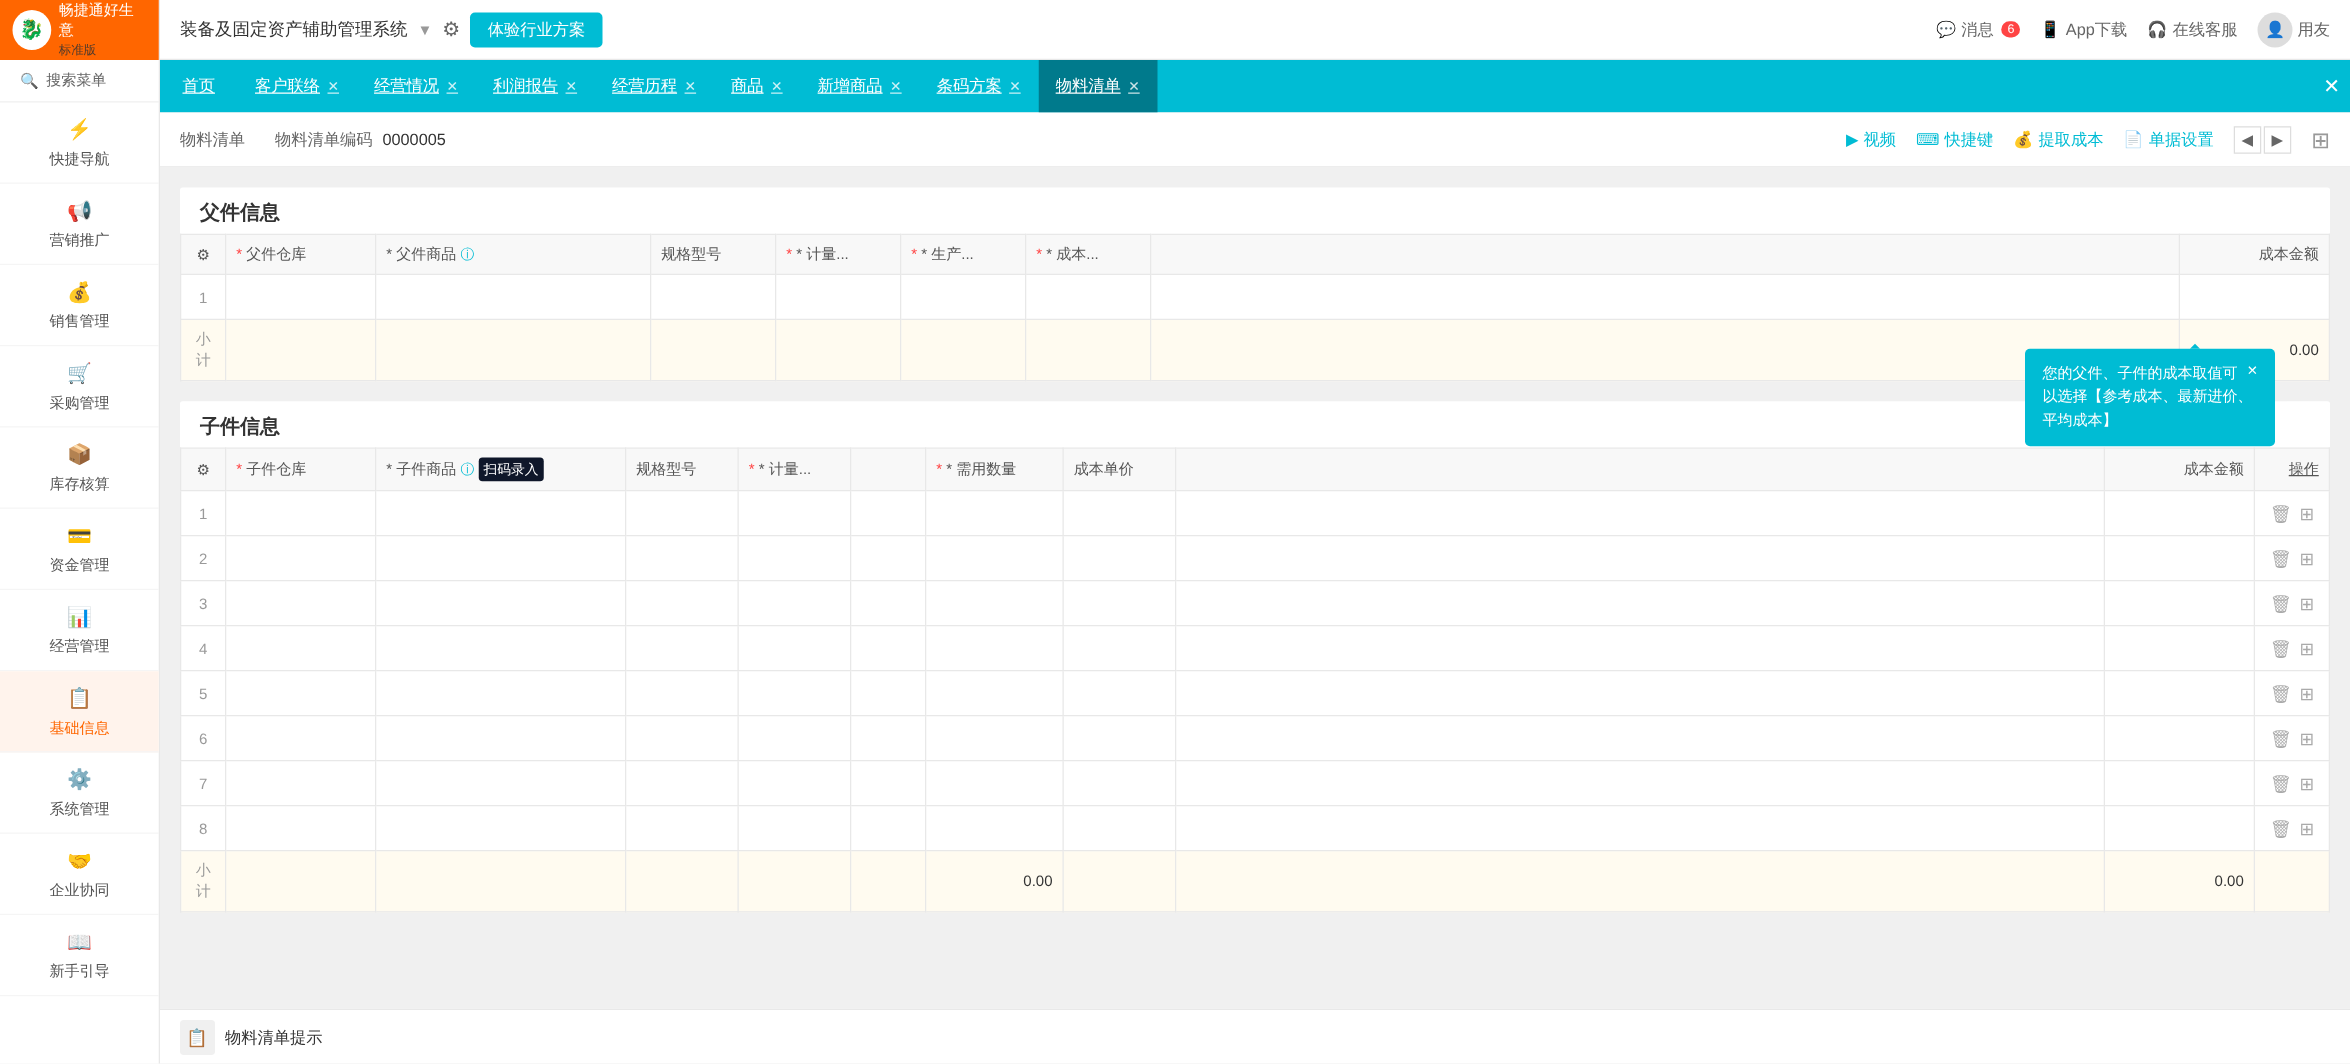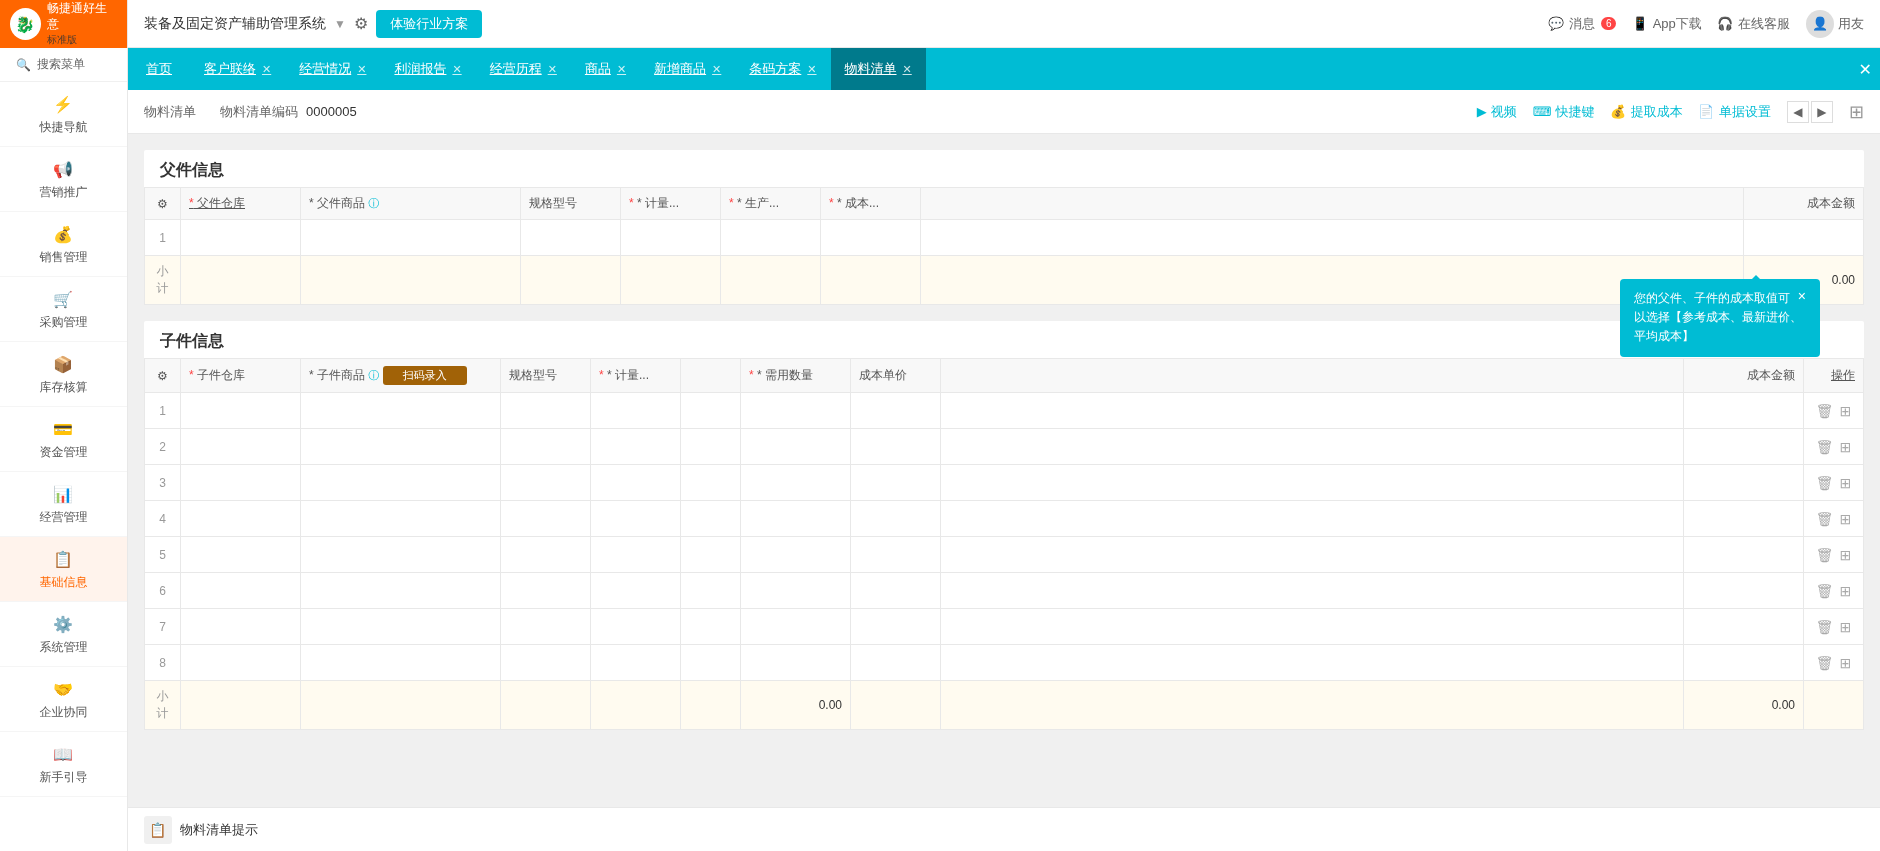--- a/index.html
+++ b/index.html
@@ -171,25 +171,25 @@
       width: 36px;
       padding: 0 8px;
     }
     .data-table .col-settings { width: 36px; text-align: center; }
     .required-star { color: #ff4444; }
     .action-icons { display: flex; gap: 6px; justify-content: center; align-items: center; }
     .action-icon { color: #aaa; font-size: 14px; cursor: pointer; }
 
     
     .scan-btn {
-      background: #a16207;
+      background: #0f172a;
       color: #fff;
       border: none;
       border-radius: 3px;
-      padding: 2px 20px;
+      padding: 2px 4px;
       font-size: 11px;
       cursor: pointer;
       white-space: nowrap;
     }
 
     
     .tooltip-box {
       position: absolute;
       background: #00bcd4;
       color: #fff;
@@ -410,21 +410,21 @@
         </div>
 
         <div class="section">
           <div class="section-title">父件信息</div>
           <table class="data-table">
             <thead>
               <tr>
                 <th class="col-settings">
                   <span>⚙</span>
                 </th>
-                <th style="width:120px;text-decoration:underline;">
+                <th style="width:120px;">
                   <span class="required-star">*</span> <span>父件仓库</span>
                 </th>
                 <th style="width:220px;">
                   <span>* 父件商品</span>
                   <span class="th-info">ⓘ</span>
                 </th>
                 <th style="width:100px;">规格型号</th>
                 <th style="width:100px;">
                   <span class="required-star">*</span> <span>* 计量...</span>
                 </th>

